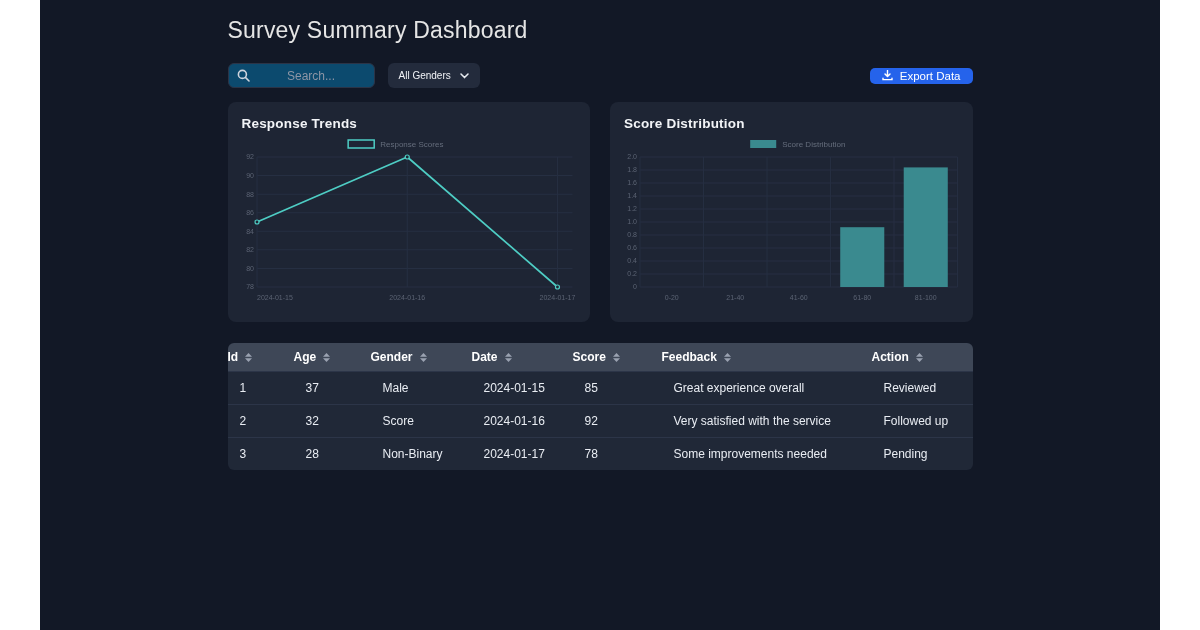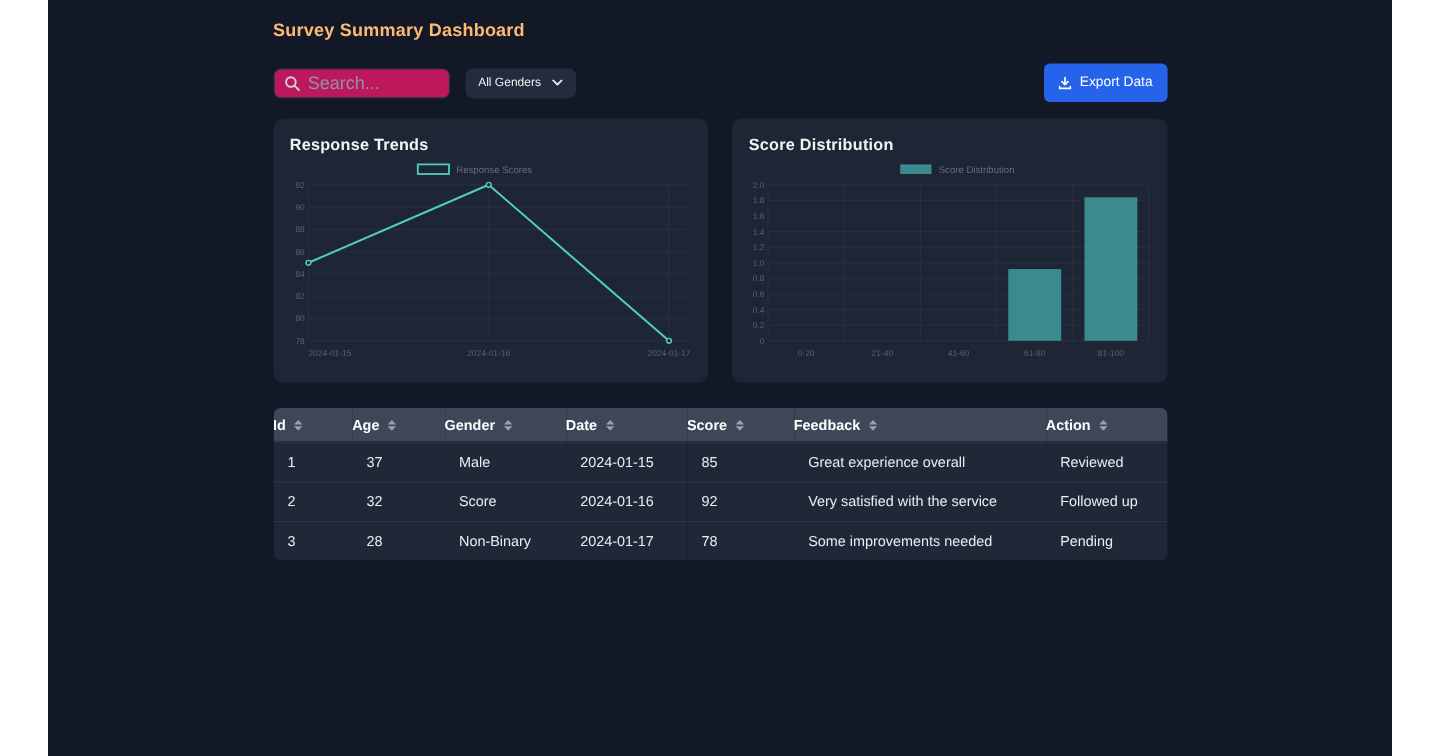--- a/index.html
+++ b/index.html
@@ -3,38 +3,38 @@
 <meta charset="utf-8">
 <style>
   * { margin: 0; padding: 0; box-sizing: border-box; }
   html, body { background: #ffffff; font-family: "Liberation Sans", sans-serif; }
   .app {
     width: 1120px; height: 630px; margin: 0 auto;
     background: #121826; overflow: hidden;
   }
   .content { width: 745px; margin: 0 auto; padding-top: 17px; }
 
-  h1.page-title { color: #fdba74; font-size: 15px; font-weight: 700; letter-spacing: .2px; }
+  h1.page-title { color: #e5e5e5; font-size: 23px; font-weight: 400; letter-spacing: .2px; }
 
   .controls { margin-top: 19px; display: flex; align-items: center; gap: 13px; }
   .search-wrap { position: relative; }
   .search-wrap svg { position: absolute; left: 9px; top: 6px; }
   input.search {
-    width: 147px; height: 25px; background: #be185d; border: 1px solid #2b3447;
-    border-radius: 6px; color: #dfe3ea; font-size: 15px; padding: 0 8px 0 28px;
-    font-family: "Liberation Sans", sans-serif; outline: none;
+    width: 147px; height: 25px; background: #0c4a6e; border: 1px solid #2b3447;
+    border-radius: 6px; color: #dfe3ea; font-size: 12px; padding: 0 8px 0 28px;
+    font-family: "Liberation Sans", sans-serif; outline: none; text-align: center;
   }
   input.search::placeholder { color: #8d95a5; }
   .select {
     height: 25px; background: #232b3c; border-radius: 6px; padding: 0 11px;
     display: flex; align-items: center; gap: 9px; color: #f0f2f6; font-size: 10px;
     cursor: pointer;
   }
   button.export {
-    margin-left: auto; height: 32px; padding: 0 12px; border: none; border-radius: 5px;
+    margin-left: auto; height: 16px; padding: 0 12px; border: none; border-radius: 5px;
     background: #2563eb; color: #ffffff; font-size: 11.5px; font-family: "Liberation Sans", sans-serif;
     display: flex; align-items: center; gap: 7px; cursor: pointer;
   }
 
   .panels { margin-top: 14px; display: flex; gap: 20px; }
   .panel {
     flex: 1; height: 220px; background: #1e2534; border-radius: 8px;
     padding: 14px 14px 10px 14px;
   }
   .panel h2 { color: #f2f4f7; font-size: 13.5px; font-weight: 700; letter-spacing: .2px; }

